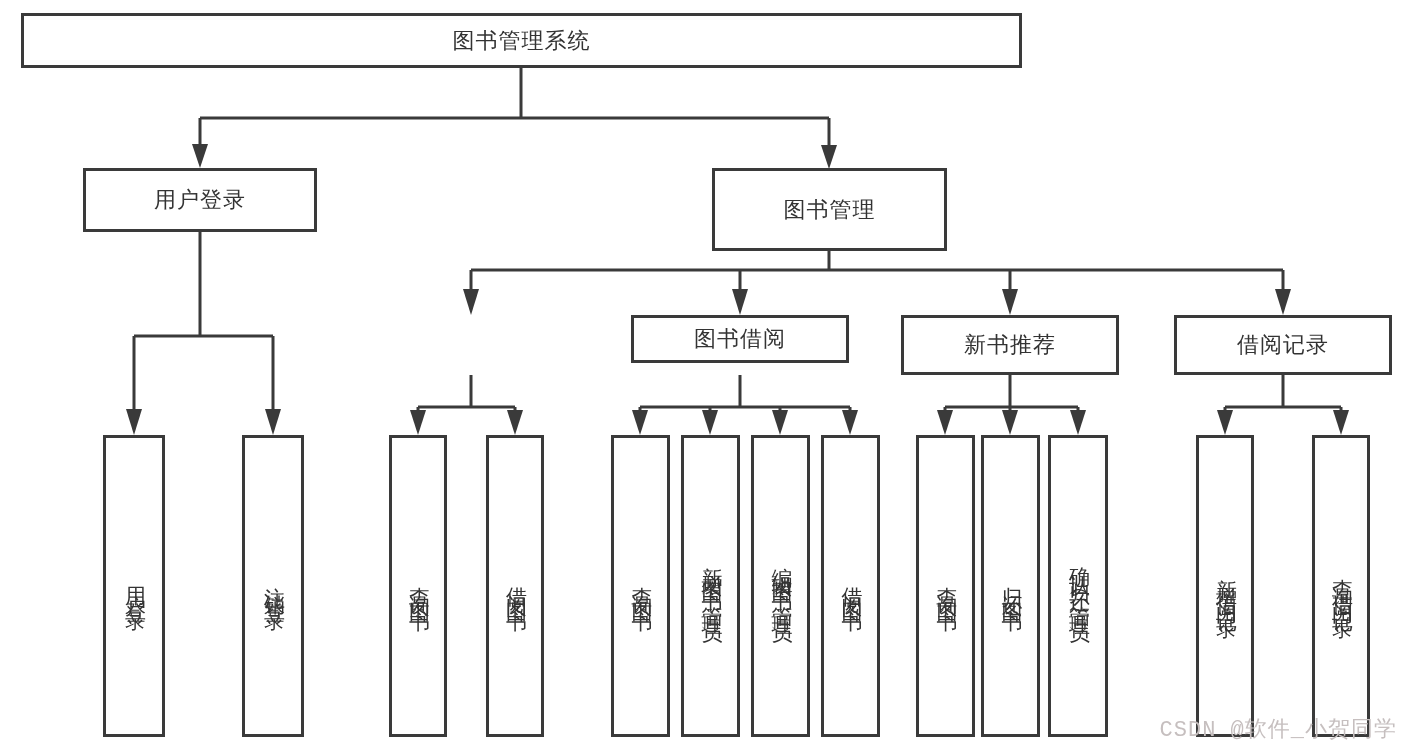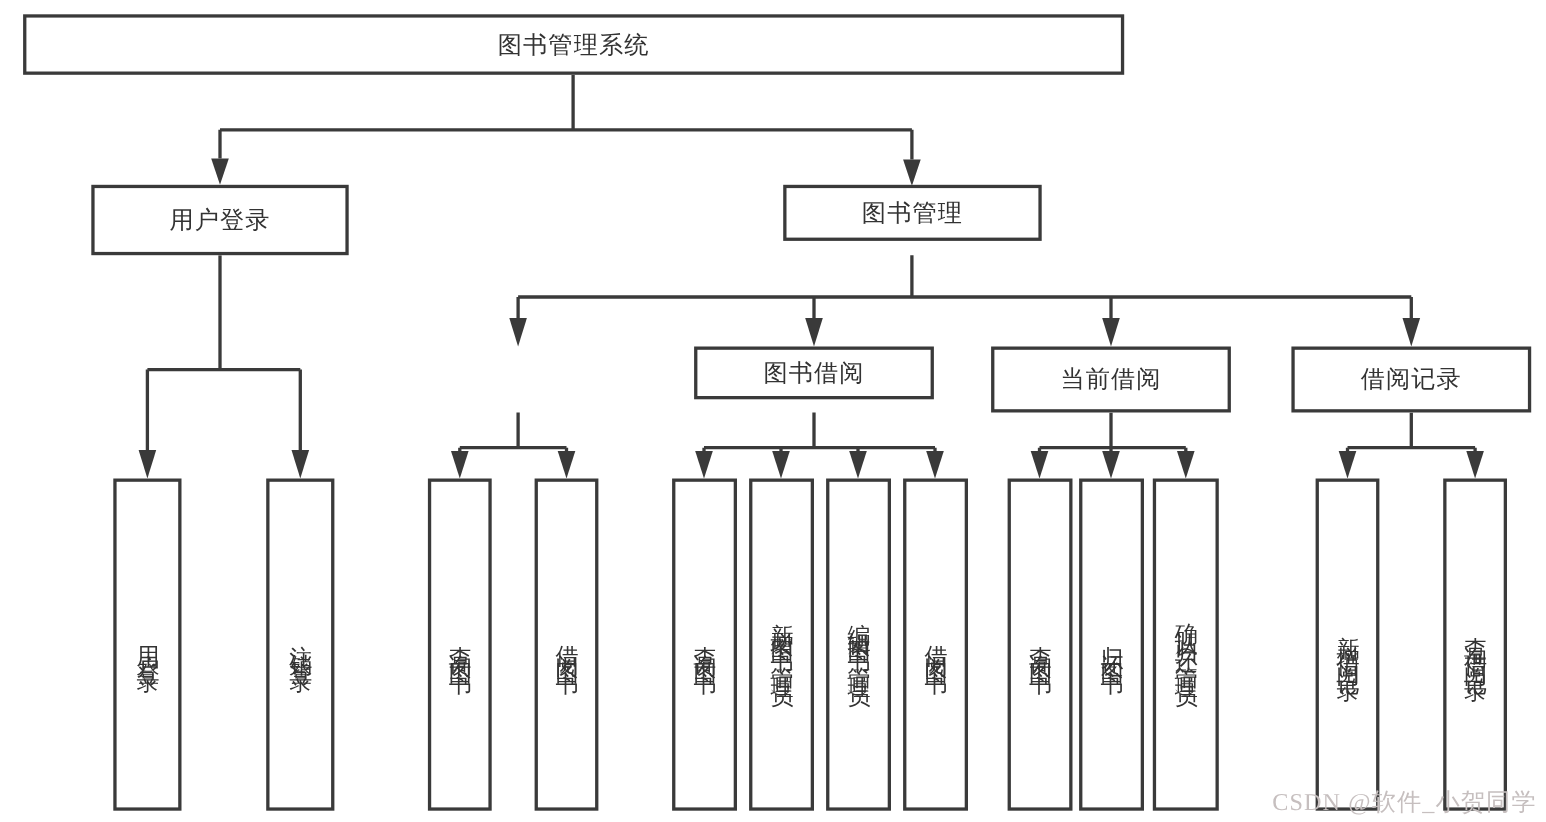--- a/index.html
+++ b/index.html
@@ -1,20 +1,20 @@
 <!DOCTYPE html>
 <html><head>
 <meta charset="utf-8">
 <style>
   html,body{margin:0;padding:0;background:#ffffff;}
   .canvas{
     position:relative;
     width:1405px;height:747px;
     background:#ffffff;
-    font-family:Liberation Serif, serif;
+    font-family:Liberation Mono, monospace;
     overflow:hidden;
   }
   .wires{position:absolute;left:0;top:0;width:1405px;height:747px;}
   .box{
     position:absolute;
     box-sizing:border-box;
     border:3px solid #3a3a3a;
     background:#ffffff;
     display:flex;align-items:center;justify-content:center;
     color:#333333;
@@ -25,21 +25,21 @@
     font-size:21px;
     writing-mode:vertical-rl;
     text-orientation:mixed;
     letter-spacing:8px;
     line-height:1;
   }
   
   #n-root{left:21px;top:13px;width:1001px;height:55px;}
   
   #n-user-login{left:83px;top:168px;width:234px;height:64px;}
-  #n-book-mgmt{left:712px;top:168px;width:235px;height:51px;}
+  #n-book-mgmt{left:712px;top:168px;width:235px;height:83px;}
   
   #n-new-books   {left:362px;top:315px;width:218px;height:60px;}
   #n-book-borrow {left:631px;top:315px;width:218px;height:48px;}
   #n-current-borrow{left:901px;top:315px;width:218px;height:60px;}
   #n-borrow-records{left:1174px;top:315px;width:218px;height:60px;}
   
   .leaf{top:435px;height:302px;}
   #l-user-login  {left:103px;width:62px;}
   #l-logout      {left:242px;width:62px;}
   #l-nb-query    {left:389px;width:58px;}
@@ -118,21 +118,21 @@
       <polygon points="1333,410 1349,410 1341,435" fill="#3a3a3a" stroke="none"></polygon>
     </g>
   </svg>
 
   <div class="box h" id="n-root">图书管理系统</div>
 
   <div class="box h" id="n-user-login">用户登录</div>
   <div class="box h" id="n-book-mgmt">图书管理</div>
 
   <div class="box h" id="n-book-borrow">图书借阅</div>
-  <div class="box h" id="n-current-borrow">当前借阅</div>
+  <div class="box h" id="n-current-borrow">新书推荐</div>
   <div class="box h" id="n-borrow-records">借阅记录</div>
 
   <div class="box v leaf" id="l-user-login">用户登录</div>
   <div class="box v leaf" id="l-logout">注销登录</div>
 
   <div class="box v leaf" id="l-nb-query">查询图书</div>
   <div class="box v leaf" id="l-nb-borrow">借阅图书</div>
 
   <div class="box v leaf" id="l-bb-query">查询图书</div>
   <div class="box v leaf" id="l-bb-add">新增图书（管理员）</div>

